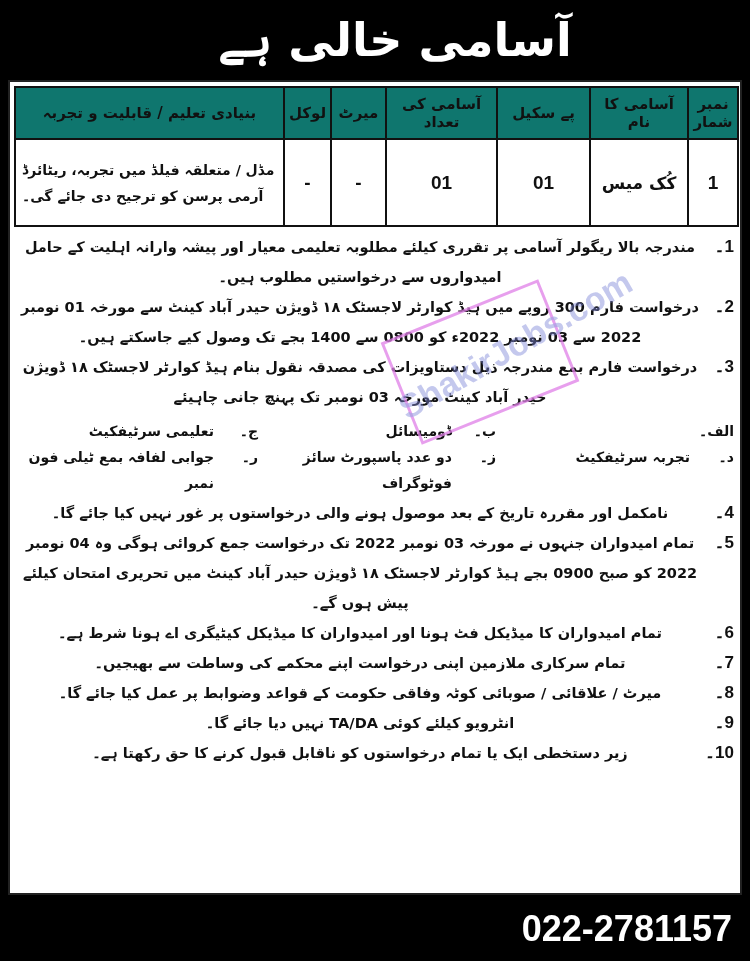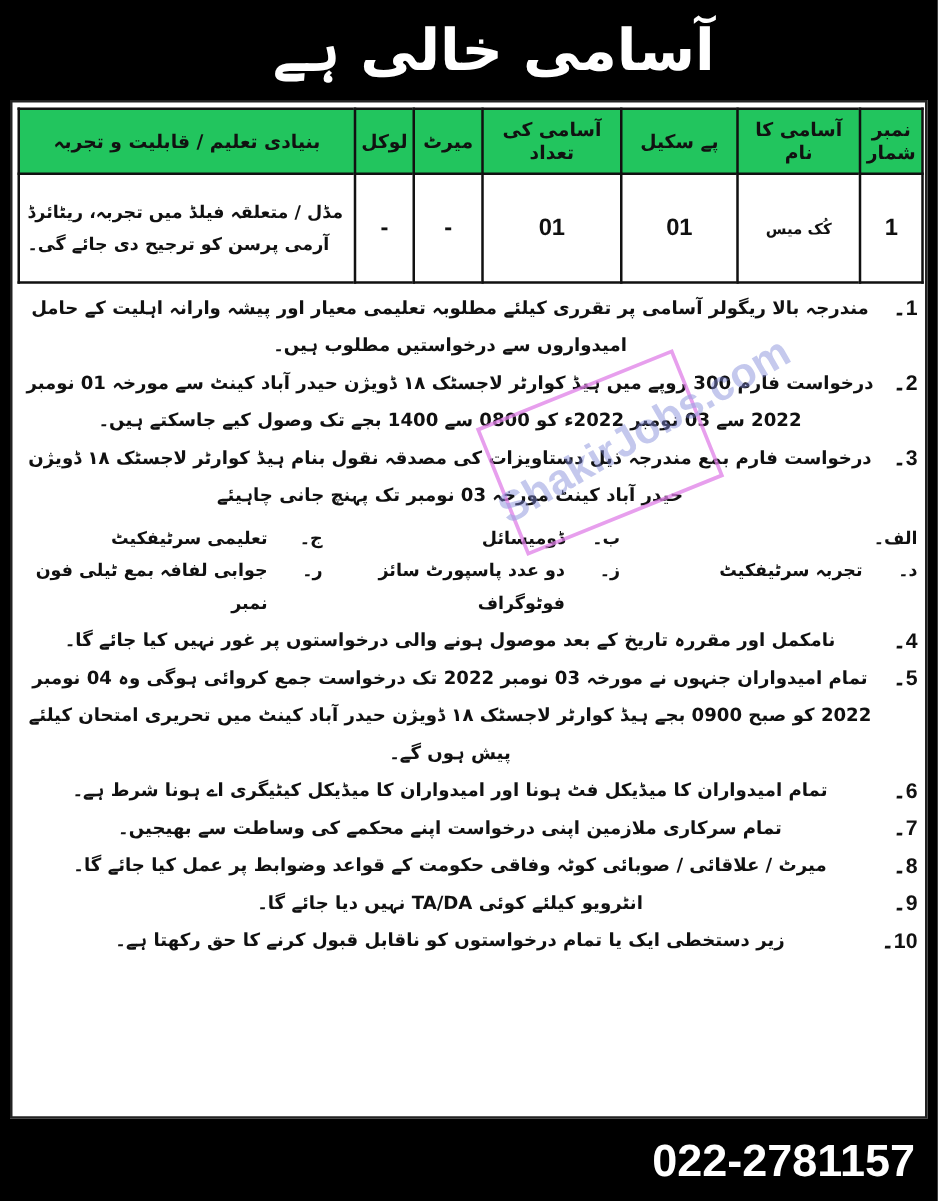--- a/index.html
+++ b/index.html
@@ -17,22 +17,22 @@
     background: #fff; border: 2px solid #222;
   }
   table.jobs {
     position: absolute; left: 4px; top: 4px; width: 725px; height: 141px;
     border-collapse: collapse; direction: rtl;
     font-family: "DejaVu Sans", sans-serif;
   }
   table.jobs th, table.jobs td {
     border: 2px solid #111; text-align: center; vertical-align: middle;
   }
-  table.jobs th { background: #22c55e; height: 52px; font-size: 15px; font-weight: bold; }
-  table.jobs td { height: 87px; font-size: 12px; }
+  table.jobs th { background: #0f766e; height: 52px; font-size: 15px; font-weight: bold; }
+  table.jobs td { height: 87px; font-size: 17px; }
   table.jobs td.num { font-weight: bold; font-family: "Liberation Sans", sans-serif; font-size: 19px; }
   table.jobs td.qual { text-align: left; padding: 4px 6px; font-size: 14px; line-height: 26px; font-weight: bold; }
   .items { position: absolute; left: 10px; top: 150px; width: 714px; direction: rtl; }
   .item { display: flex; direction: rtl; font-size: 14.5px; line-height: 30px; font-weight: bold; }
   .item .n { width: 34px; flex: none; font-family: "Liberation Sans", sans-serif; font-size: 17px; }
   .item .t { flex: 1; text-align: center; }
   .docs { display: grid; grid-template-columns: 1fr 1fr 1fr; direction: rtl; padding-right: 0px; margin: 6px 0 2px 0; }
   .doc { font-size: 14px; line-height: 26px; font-weight: bold; display: flex; gap: 10px; }
   .doc .k { width: 34px; flex: none; }
   .watermark {

